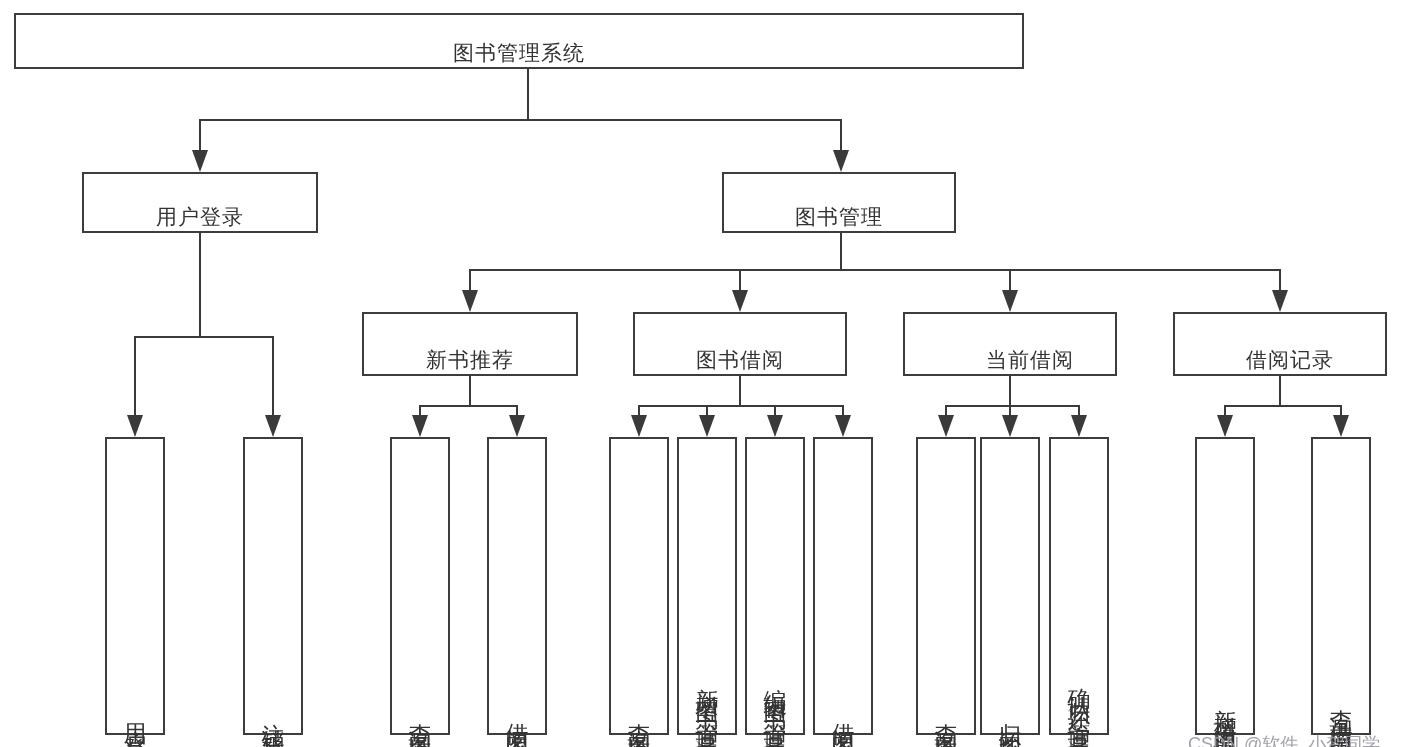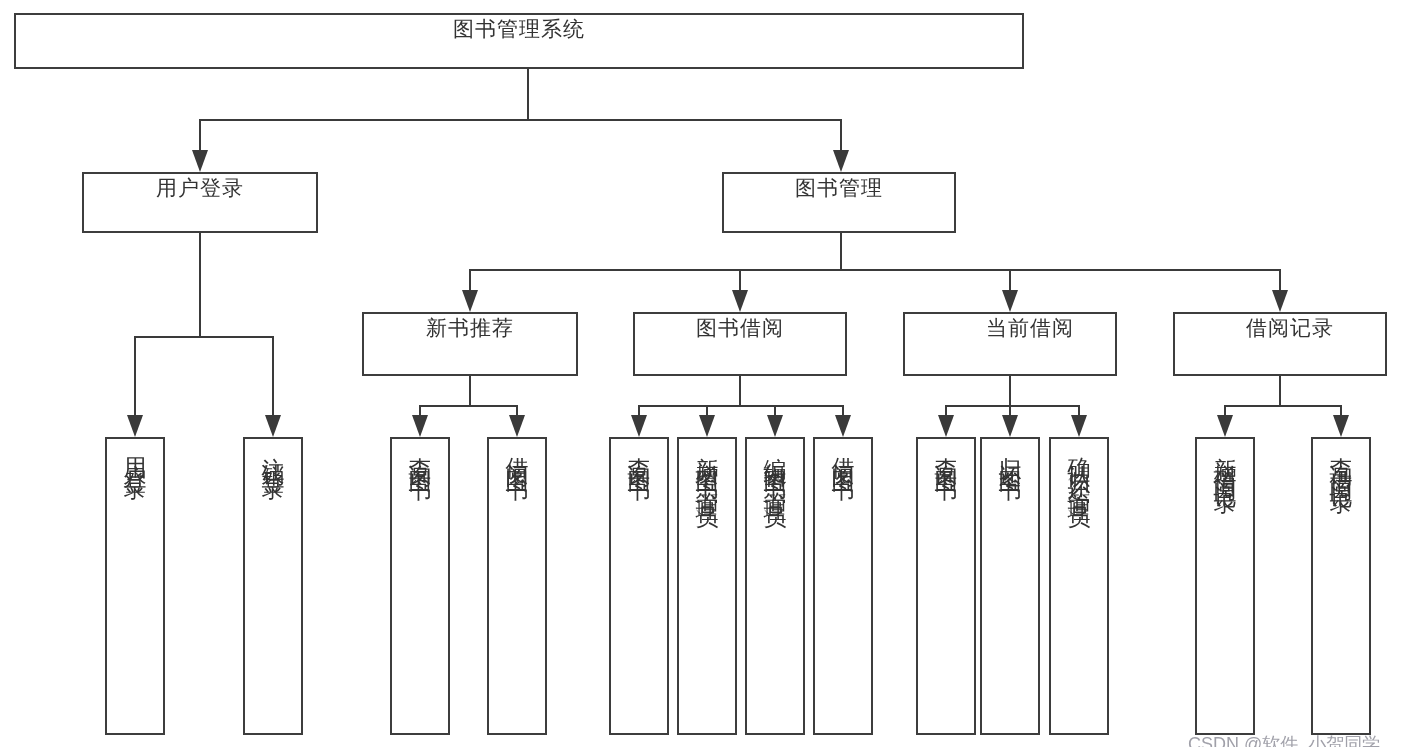--- a/index.html
+++ b/index.html
@@ -28,21 +28,21 @@
   }
   .connectors polygon {
     fill: #3a3a3a;
   }
   .node {
     position: absolute;
     box-sizing: border-box;
     background: #ffffff;
     border: 2px solid #3d3d3d;
     display: flex;
-    align-items: flex-start;
+    align-items: flex-end;
     justify-content: center;
     color: #333333;
   }
   .node.h span {
     font-size: 21px;
     letter-spacing: 1px;
     white-space: nowrap;
   }
   .node.v span {
     writing-mode: vertical-rl;

